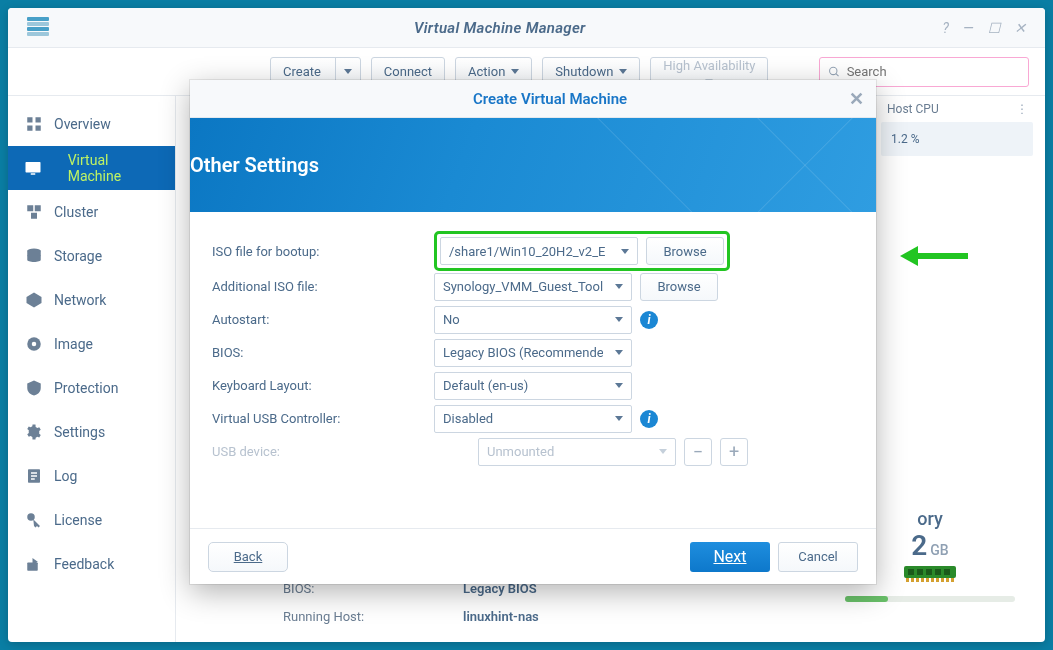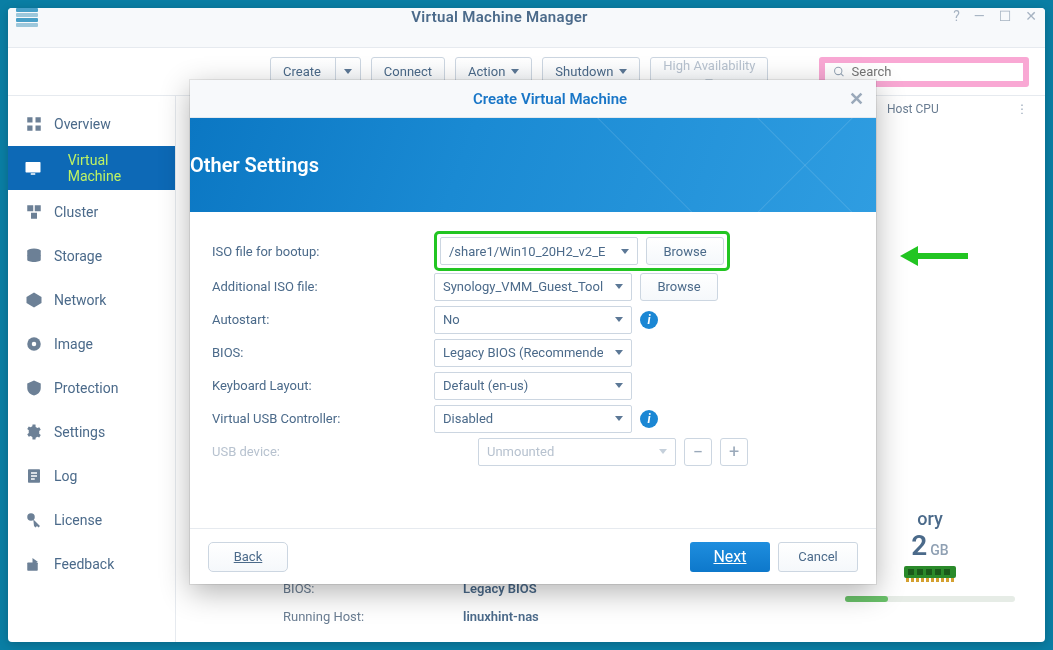--- a/index.html
+++ b/index.html
@@ -1,32 +1,32 @@
 <!DOCTYPE html>
 <html><head>
 <meta charset="utf-8">
 <style>
   * { box-sizing: border-box; margin: 0; padding: 0; font-family: -apple-system, BlinkMacSystemFont, "Segoe UI", Roboto, Arial, sans-serif; }
   body { background: #0a7ea4; padding: 8px; }
   .window { width: 1037px; height: 634px; background: #fff; border-radius: 4px; box-shadow: 0 2px 10px rgba(0,0,0,.2); overflow: hidden; position: relative; }
-  .titlebar { height: 40px; background: #f7f9fb; display: flex; align-items: flex-start; padding: 0 8px; border-bottom: 1px solid #e6eaef; }
+  .titlebar { height: 40px; background: #f7f9fb; display: flex; align-items: center; padding: 0 19px; border-bottom: 1px solid #e6eaef; font-style: italic; }
   .titlebar .app-icon { width: 22px; height: 22px; margin-right: 8px; display: flex; flex-direction: column; gap:1px;}
   .app-icon .r { height:4px; background:#48a0c8; border-radius:1px;}
   .app-icon .r.b{ background:#9cc7db;}
   .titlebar .title { flex:1; text-align:center; color:#4b6a8a; font-size:15px; font-weight:600; letter-spacing:.3px;}
   .win-controls { display:flex; gap:14px; color:#a6b3c2; }
   .win-controls span { cursor:pointer; font-size:14px; }
   .toolbar { height:48px; display:flex; align-items:center; padding:0 16px; gap:10px; border-bottom:1px solid #e6eaef;}
   .btn { height:30px; border:1px solid #ccd6e1; background:linear-gradient(#fff,#f5f8fb); color:#4b6a8a; font-size:13px; border-radius:3px; display:inline-flex; align-items:center; padding:0 12px; gap:6px; cursor:pointer;}
   .btn .caret{width:0;height:0;border-left:4px solid transparent;border-right:4px solid transparent;border-top:5px solid #5c7896;}
   .btn.split{padding:0 0 0 12px;}
   .btn.split .caret-box{height:100%;display:flex;align-items:center;padding:0 8px;border-left:1px solid #ccd6e1;margin-left:8px;}
   .btn.disabled{color:#b7c2cf;flex-direction:column;}
   .btn.disabled .caret{border-top-color:#c5d0db;}
-  .search { margin-left:auto; width:210px; height:30px; border:6px solid #f9a8d4; border-radius:3px; display:flex; align-items:center; padding:0 8px; color:#97a6b7;}
+  .search { margin-left:auto; width:210px; height:30px; border:1px solid #f9a8d4; border-radius:3px; display:flex; align-items:center; padding:0 8px; color:#97a6b7;}
   .search svg{width:14px;height:14px;stroke:#97a6b7;fill:none;stroke-width:2;}
   .search input{border:0;outline:0;margin-left:6px;font-size:13px;color:#4b6a8a;width:100%;background:transparent;}
   .body { display:flex; height:calc(100% - 88px); position:relative;}
   .sidebar { width:168px; border-right:1px solid #e6eaef; padding-top:6px;}
   .side-item{display:flex;align-items:center;gap:10px;height:44px;padding:0 16px;color:#4b6a8a;font-size:14px;cursor:pointer;}
   .side-item .ic{width:20px;height:20px;display:flex;align-items:center;justify-content:center;color:#6c8096;}
   .side-item.active{background:#0d69b6;color:#bef264;gap:25px;}
   .side-item.active .ic{color:#fff;}
   .content{flex:1;position:relative;padding:12px 16px 0 0;}
   .right-panel{position:absolute;right:12px;top:0;width:152px;}
@@ -236,20 +236,21 @@
         <span>Feedback</span>
       </div>
     </div>
 
     <div class="content">
       <div class="right-panel">
         <div class="rp-head">
           <span>Host CPU</span>
           <span class="dotsv">⋮</span>
         </div>
+        <div class="rp-val">1.2 %</div>
       </div>
     </div>
   </div>
 
   <div class="bg-info">
     <div class="bg-row">
       <span class="lbl">BIOS:</span>
       <span class="val">Legacy BIOS</span>
     </div>
     <div class="bg-row">

